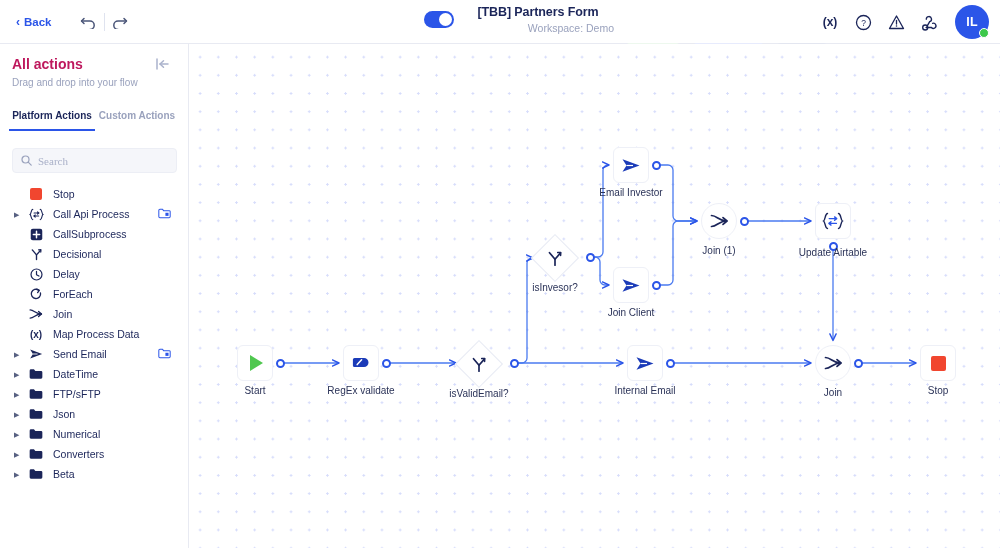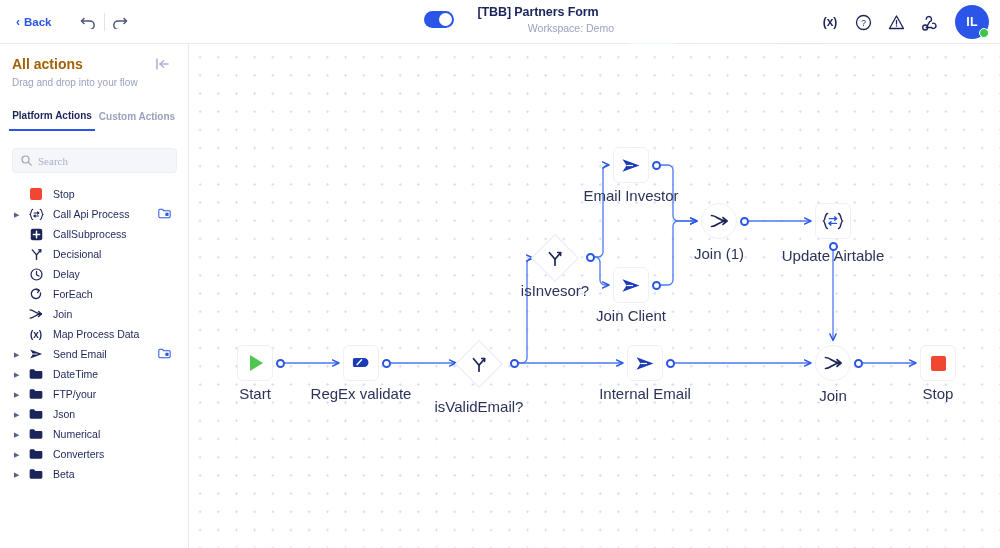--- a/index.html
+++ b/index.html
@@ -85,33 +85,33 @@
 
   
   #sidebar {
     position: absolute; left: 0; top: 44px;
     width: 189px; height: 504px;
     background: #fff; border-right: 1px solid #e8eaf2;
     overflow: hidden;
   }
   #panel-title {
     position: absolute; left: 12px; top: 12px;
-    font-size: 14px; font-weight: bold; color: #a16207;
+    font-size: 14px; font-weight: bold; color: #be185d;
   }
   #collapse-icon {
     position: absolute; right: 18px; top: 13px;
     cursor: pointer; color: #aab2cc;
   }
   #panel-sub {
     position: absolute; left: 12px; top: 33px;
     font-size: 10px; color: #9aa2bd;
   }
   #tabs {
     position: absolute; left: 9px; top: 60px; width: 170px;
-    display: flex; gap: 0; align-items: center;
+    display: flex; gap: 0;
   }
   .tab {
     font-size: 10px; font-weight: bold; padding: 6px 0 8px 0;
     cursor: pointer; text-align: center;
   }
   .tab-active { color: #1b2559; border-bottom: 2px solid #2b55e8; width: 86px; }
   .tab-inactive { color: #9aa2bd; width: 84px; }
 
   #search-box {
     position: absolute; left: 12px; top: 104px;
@@ -181,21 +181,21 @@
     width: 34px; height: 34px; background: #fff;
     border: 1px solid #e7eaf4;
     transform: rotate(45deg);
     display: flex; align-items: center; justify-content: center;
     cursor: pointer; margin: 1px;
   }
   .node-diamond > * { transform: rotate(-45deg); }
   .node-label {
     position: absolute; top: 40px; left: 50%;
     transform: translateX(-50%);
-    font-size: 15px; color: #2b3358; white-space: nowrap;
+    font-size: 10px; color: #2b3358; white-space: nowrap;
   }
   .port {
     position: absolute; width: 9px; height: 9px;
     border-radius: 50%; background: #fff;
     border: 2px solid #2b55e8; cursor: pointer;
   }
   .tri-play {
     width: 0; height: 0;
     border-left: 13px solid #4fc74f;
     border-top: 8px solid transparent;
@@ -412,21 +412,21 @@
         </span>
         <span class="act-label">DateTime</span>
       </div>
       <div class="act-row">
         <span class="act-caret">▶</span>
         <span class="act-ico">
           <svg width="14" height="12" viewBox="0 0 15 12">
             <path d="M0.7,2.4 A1.4,1.4 0 0 1 2.1,1 H5.3 L6.8,2.8 H12.9 A1.4,1.4 0 0 1 14.3,4.2 V9.6 A1.4,1.4 0 0 1 12.9,11 H2.1 A1.4,1.4 0 0 1 0.7,9.6 Z" fill="#1b2559"></path>
           </svg>
         </span>
-        <span class="act-label">FTP/your</span>
+        <span class="act-label">FTP/sFTP</span>
       </div>
       <div class="act-row">
         <span class="act-caret">▶</span>
         <span class="act-ico">
           <svg width="14" height="12" viewBox="0 0 15 12">
             <path d="M0.7,2.4 A1.4,1.4 0 0 1 2.1,1 H5.3 L6.8,2.8 H12.9 A1.4,1.4 0 0 1 14.3,4.2 V9.6 A1.4,1.4 0 0 1 12.9,11 H2.1 A1.4,1.4 0 0 1 0.7,9.6 Z" fill="#1b2559"></path>
           </svg>
         </span>
         <span class="act-label">Json</span>
       </div>
@@ -520,21 +520,21 @@
 
   <div class="node" style="left:272px;top:302px;">
     <div class="node-diamond">
       <svg width="17" height="17" viewBox="0 0 17 17">
         <path d="M3,2.5 L8.5,9 V15" stroke="#1b2559" stroke-width="1.7" fill="none" stroke-linecap="round" stroke-linejoin="round"></path>
         <path d="M8.5,9 L13.6,3.2" stroke="#1b2559" stroke-width="1.7" fill="none" stroke-linecap="round"></path>
         <path d="M11.2,2.4 L14.3,2.2 L14.1,5.3" stroke="#1b2559" stroke-width="1.5" fill="none" stroke-linecap="round" stroke-linejoin="round"></path>
       </svg>
     </div>
     <div class="port" style="left:49px;top:13px;"></div>
-    <div class="node-label" style="top:52px;">isValidEmail?</div>
+    <div class="node-label" style="top:42px;">isValidEmail?</div>
   </div>
 
   <div class="node" style="left:348px;top:196px;">
     <div class="node-diamond">
       <svg width="17" height="17" viewBox="0 0 17 17">
         <path d="M3,2.5 L8.5,9 V15" stroke="#1b2559" stroke-width="1.7" fill="none" stroke-linecap="round" stroke-linejoin="round"></path>
         <path d="M8.5,9 L13.6,3.2" stroke="#1b2559" stroke-width="1.7" fill="none" stroke-linecap="round"></path>
         <path d="M11.2,2.4 L14.3,2.2 L14.1,5.3" stroke="#1b2559" stroke-width="1.5" fill="none" stroke-linecap="round" stroke-linejoin="round"></path>
       </svg>
     </div>

